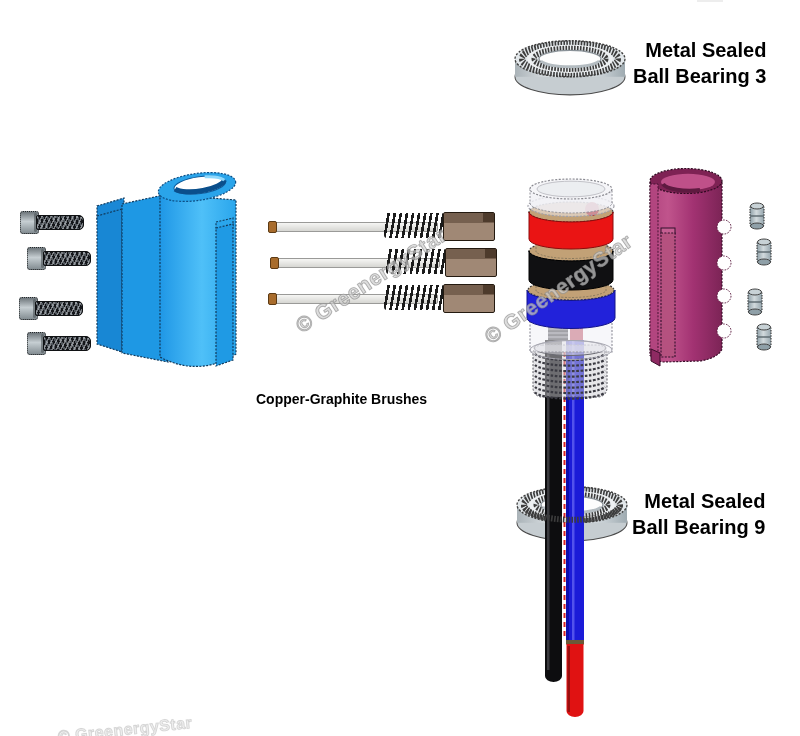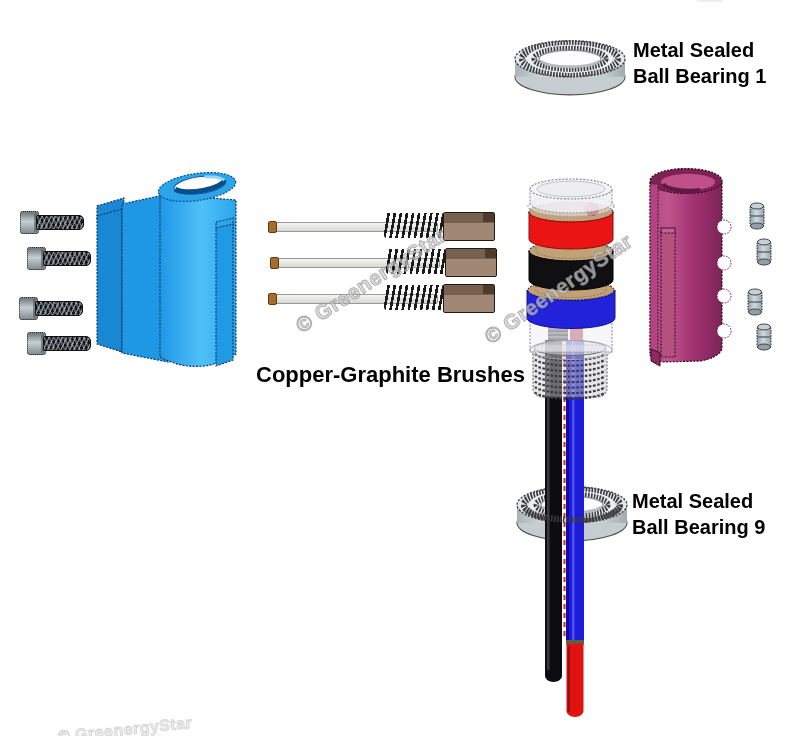--- a/index.html
+++ b/index.html
@@ -5,24 +5,24 @@
   html,body { margin:0; padding:0; background:#fff; }
   .canvas {
     position:relative; width:800px; height:736px; background:#ffffff;
     overflow:hidden; font-family:"Liberation Sans", sans-serif;
   }
   .art { position:absolute; left:0; top:0; }
 
   
   .part-label {
     position:absolute; font-weight:bold; color:var(--label-color,#000);
-    font-size:20px; line-height:26px; white-space:nowrap;
+    font-size:20px; line-height:26px; white-space:nowrap;text-align:right;
   }
   .part-label span { display:block; }
-  .part-label.brushes { font-size:22px; line-height:26px; }
+  .part-label.brushes { font-size:14px; line-height:26px;margin-top:24px; }
 
   
   .screw { position:absolute; width:64px; height:22px; }
   .screw-head {
     position:absolute; left:0; top:0; width:17px; height:21px;
     background:linear-gradient(180deg,#6e767b,#c6ced2 45%,#848e93);
     border:1px dotted #26282a; border-radius:3px;
   }
   .screw-head::after {
     content:""; position:absolute; right:1px; top:1px; bottom:1px; width:3px;
@@ -305,21 +305,21 @@
   </div>
   <div class="brush" style="left:268px;top:284px">
     <div class="brush-rod"></div>
     <div class="brush-tip"></div>
     <div class="brush-spring"></div>
     <div class="brush-block"></div>
   </div>
 
   <div class="part-label" style="left:633px;top:37px">
     <span>Metal Sealed</span>
-    <span>Ball Bearing 1</span>
+    <span>Ball Bearing 3</span>
   </div>
 
   <div class="part-label brushes" style="left:256px;top:362px">
     <span>Copper-Graphite Brushes</span>
   </div>
 
   <div class="part-label" style="left:632px;top:488px">
     <span>Metal Sealed</span>
     <span>Ball Bearing 9</span>
   </div>

